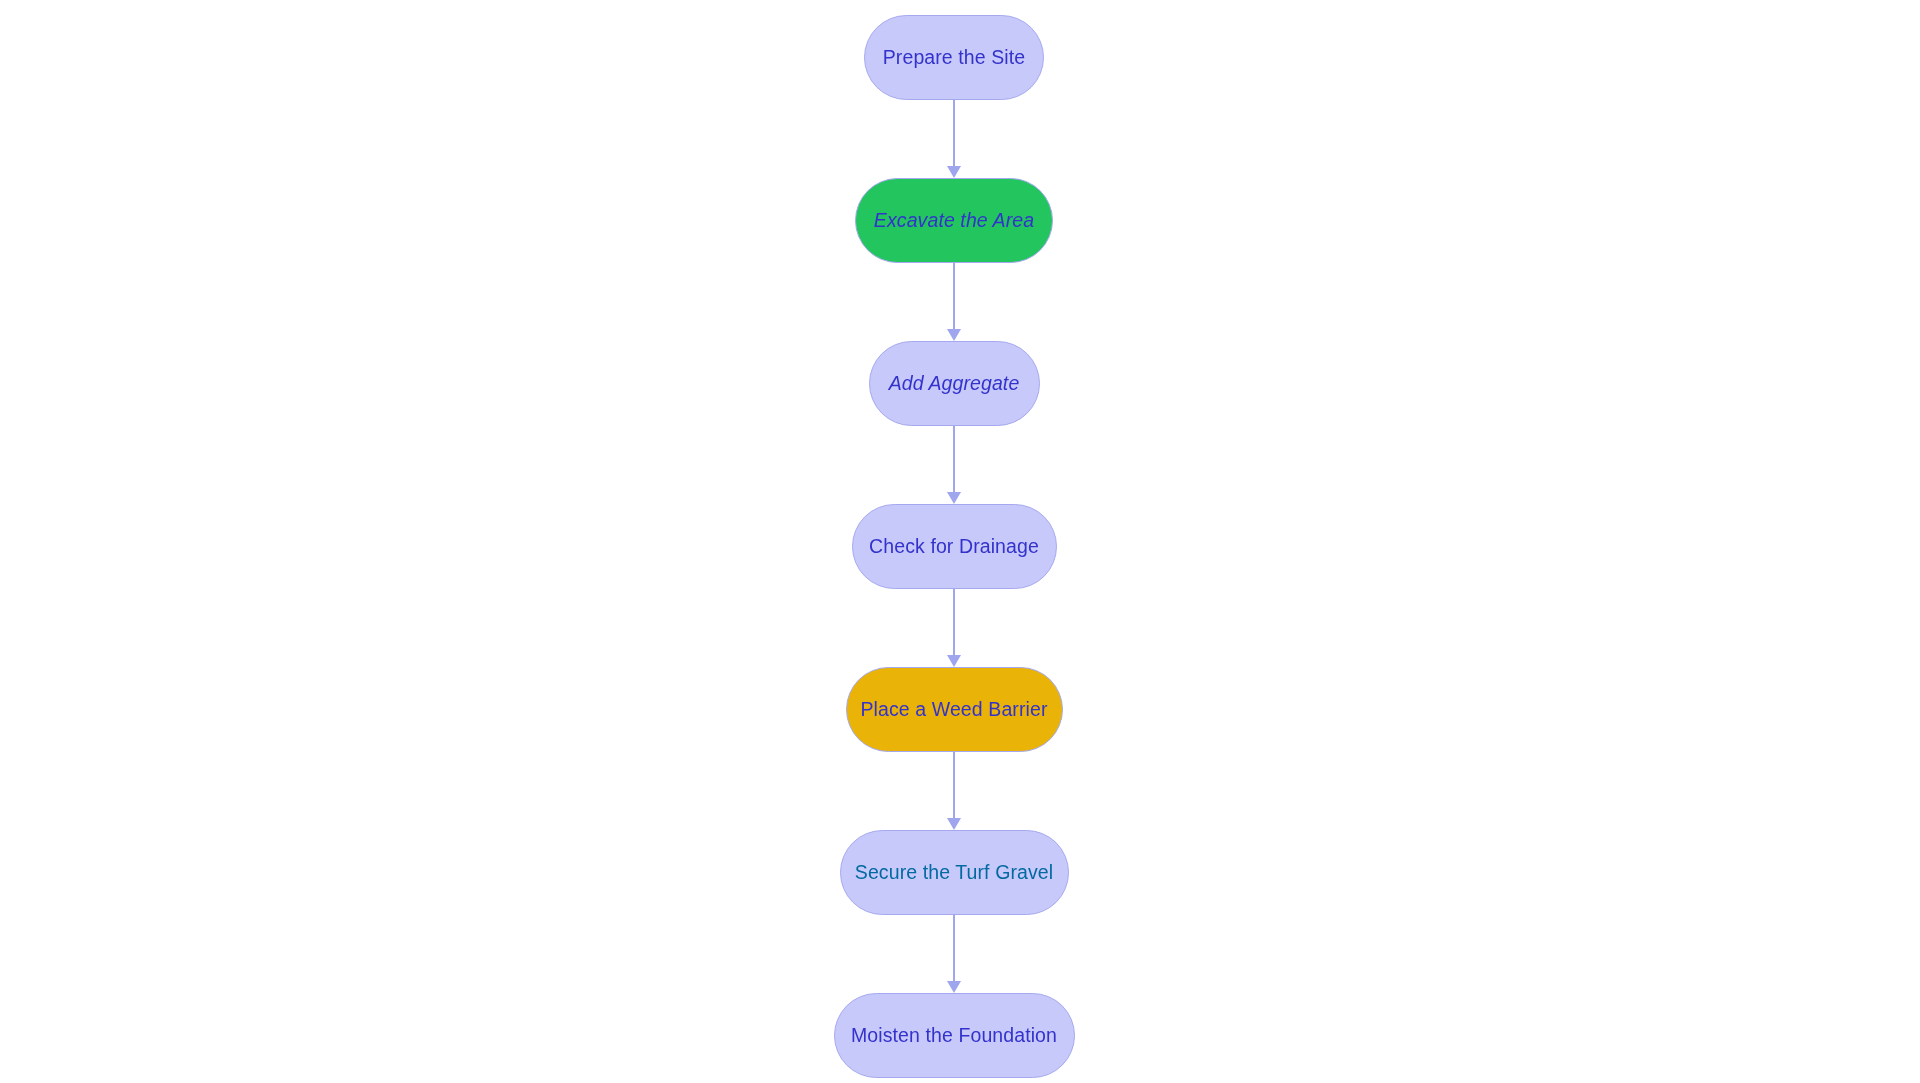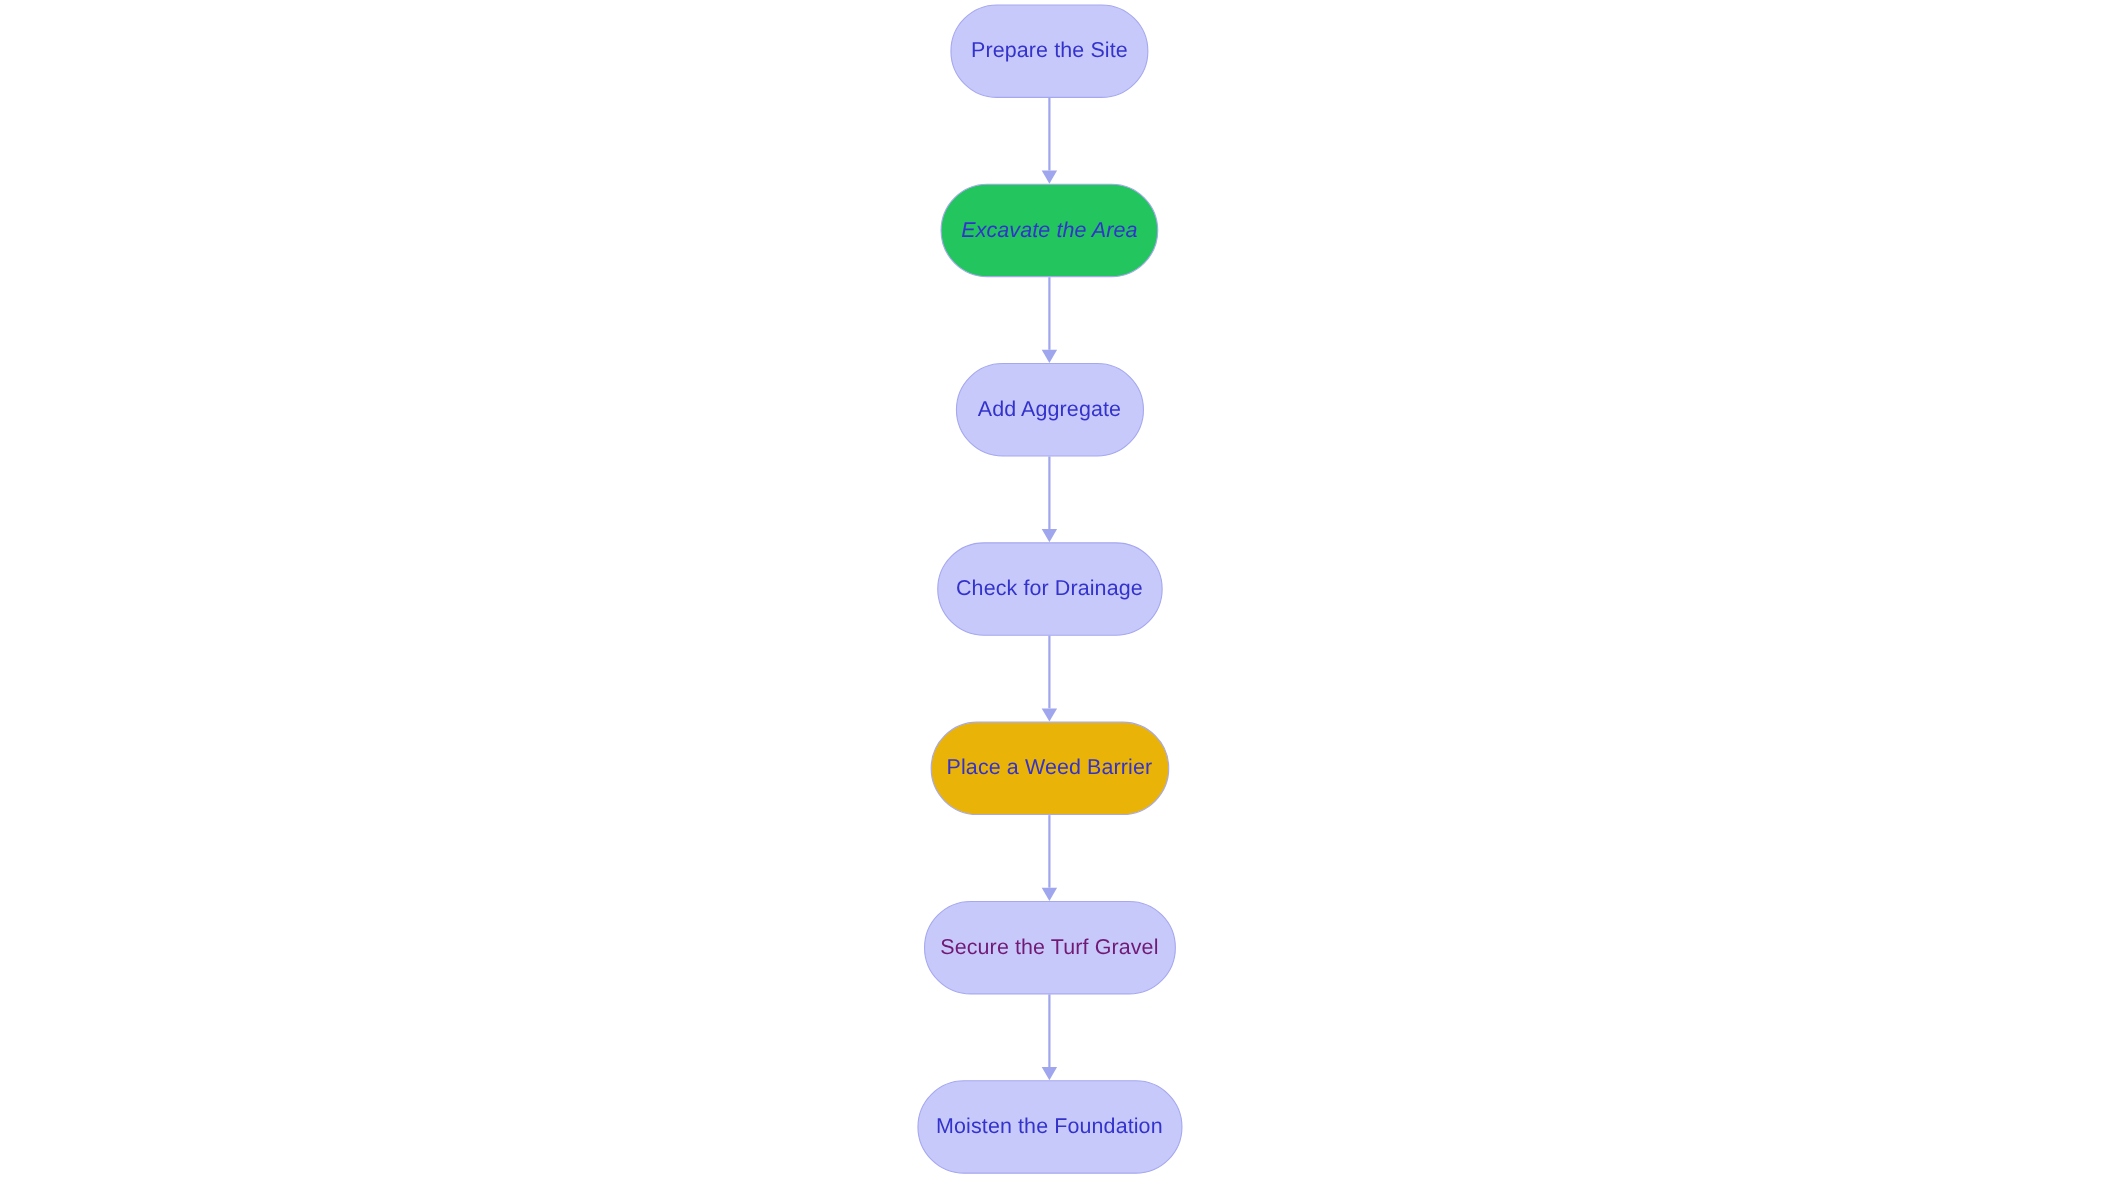--- a/index.html
+++ b/index.html
@@ -25,21 +25,21 @@
   .flow-column {
     position: absolute;
     left: 0;
     top: 0;
     width: 1908px;
     height: 1083px;
     display: flex;
     flex-direction: column;
     align-items: center;
     justify-content: flex-start;
-    padding-top: 4px;
+    padding-top: 15px;
     box-sizing: border-box;
   }
 
   .node {
     position: relative;
     height: 85px;
     box-sizing: border-box;
     display: flex;
     align-items: center;
     justify-content: center;
@@ -106,21 +106,21 @@
     <div class="node" style="background: #22c55e; border-color: rgb(165, 168, 238); width: 198px; font-style: italic;">
       <span class="node-label" style="color: rgb(51, 51, 204);">Excavate the Area</span>
     </div>
 
     <div class="connector">
       <div class="line" style="background: rgb(159, 166, 238);"></div>
       <div class="arrowhead" style="border-top-color: rgb(159, 166, 238);"></div>
     </div>
 
     <div class="node" style="background: rgb(200, 201, 251); border-color: rgb(165, 168, 238); width: 171px;">
-      <span class="node-label" style="color: rgb(51, 51, 204);">Add Aggregate</span>
+      <span class="node-label" style="color: rgb(51, 51, 204); font-style: italic;">Add Aggregate</span>
     </div>
 
     <div class="connector">
       <div class="line" style="background: rgb(159, 166, 238);"></div>
       <div class="arrowhead" style="border-top-color: rgb(159, 166, 238);"></div>
     </div>
 
     <div class="node" style="background: rgb(200, 201, 251); border-color: rgb(165, 168, 238); width: 205px;">
       <span class="node-label" style="color: rgb(51, 51, 204);">Check for Drainage</span>
     </div>
@@ -133,21 +133,21 @@
     <div class="node" style="background: #eab308; border-color: rgb(165, 168, 238); width: 217px;">
       <span class="node-label" style="color: rgb(51, 51, 204);">Place a Weed Barrier</span>
     </div>
 
     <div class="connector">
       <div class="line" style="background: rgb(159, 166, 238);"></div>
       <div class="arrowhead" style="border-top-color: rgb(159, 166, 238);"></div>
     </div>
 
     <div class="node" style="background: rgb(200, 201, 251); border-color: rgb(165, 168, 238); width: 229px;">
-      <span class="node-label" style="color: #701a75;">Secure the Turf Gravel</span>
+      <span class="node-label" style="color: #0369a1;">Secure the Turf Gravel</span>
     </div>
 
     <div class="connector">
       <div class="line" style="background: rgb(159, 166, 238);"></div>
       <div class="arrowhead" style="border-top-color: rgb(159, 166, 238);"></div>
     </div>
 
     <div class="node" style="background: rgb(200, 201, 251); border-color: rgb(165, 168, 238); width: 241px; align-items: center;">
       <span class="node-label" style="color: rgb(51, 51, 204);">Moisten the Foundation</span>
     </div>

